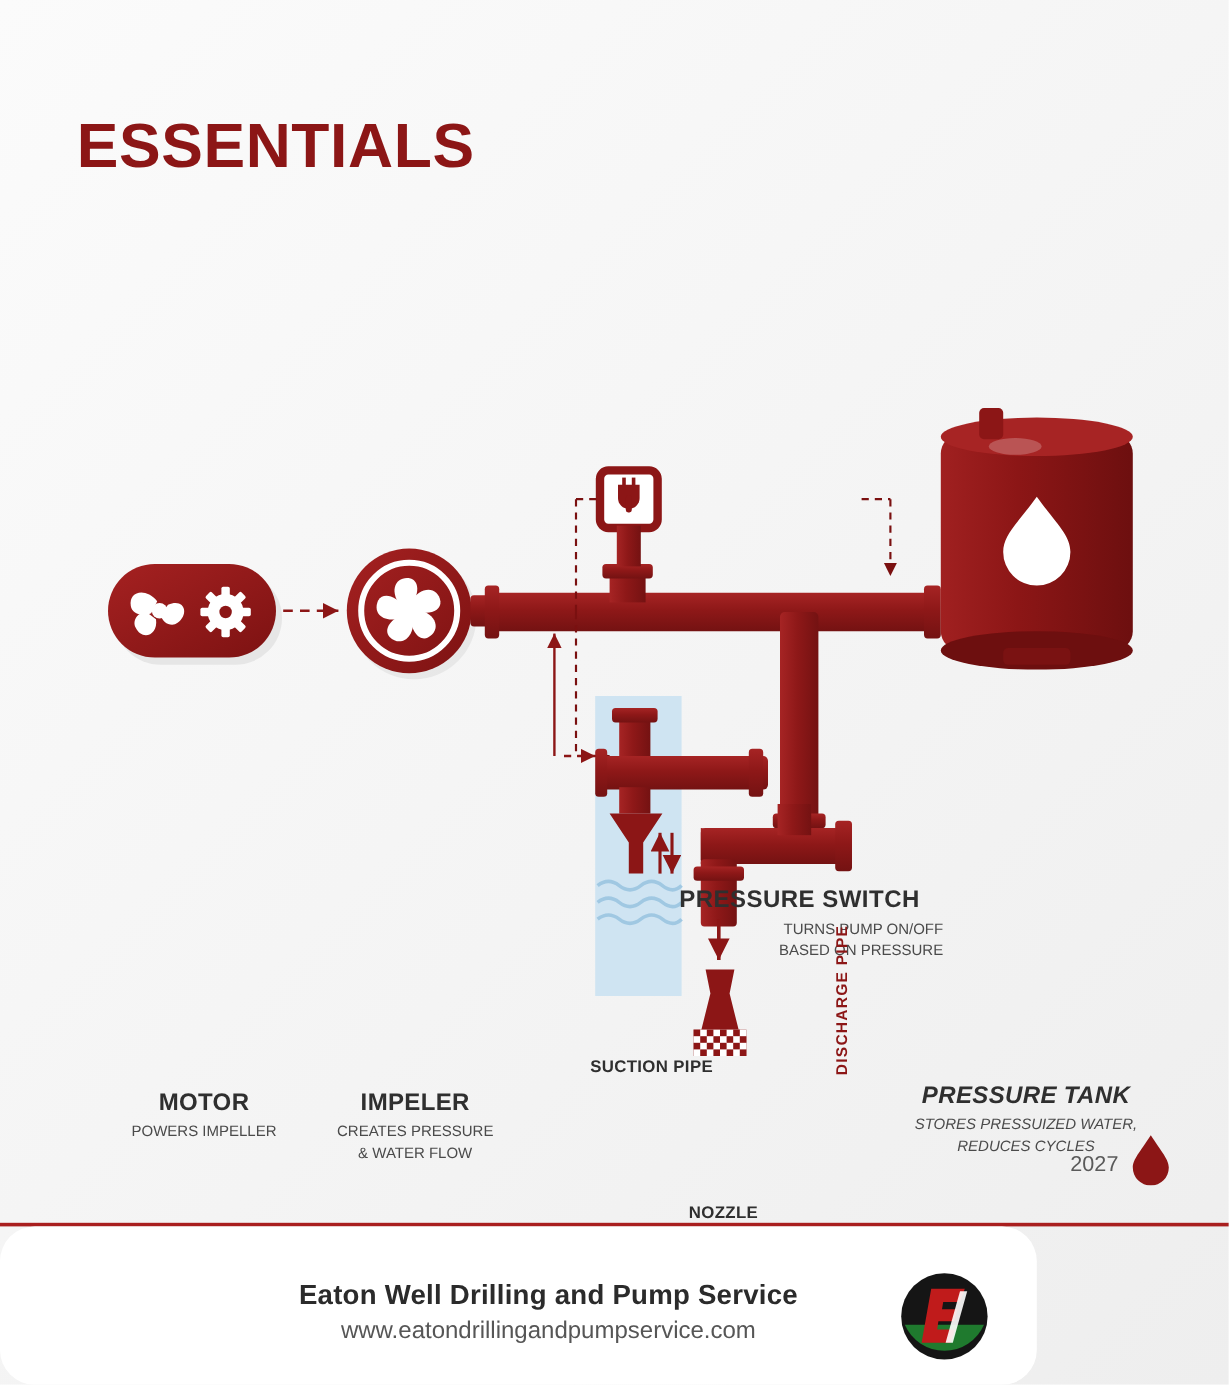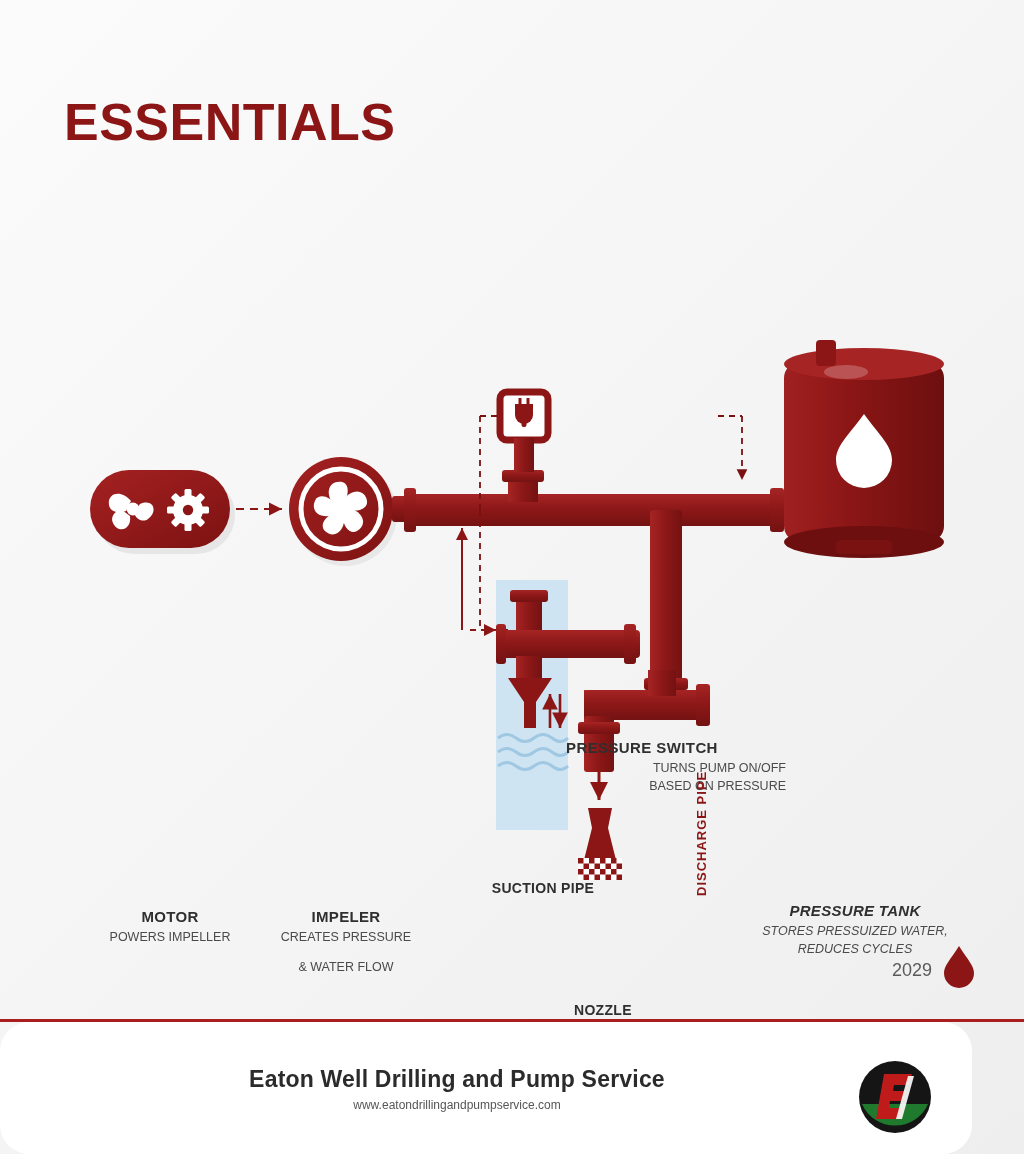--- a/index.html
+++ b/index.html
@@ -47,21 +47,21 @@
 
   
   .lbl {
     position: absolute;
     text-align: center;
     color: #3a3a3a;
   }
   .lbl .hd {
     display: block;
     font-weight: bold;
-    font-size: 15px;
+    font-size: 20px;
     letter-spacing: 0.3px;
     color: #2f2f2f;
     text-transform: uppercase;
   }
   .lbl .sb {
     display: block;
     font-size: 12.5px;
     line-height: 1.45;
     color: #4a4a4a;
     text-transform: uppercase;
@@ -117,21 +117,21 @@
     left: 0;
     top: 1019px;
     width: 1024px;
     height: 3px;
     background: #a91f1f;
   }
   .footer {
     position: absolute;
     left: 0;
     top: 1022px;
-    width: 972px;
+    width: 864px;
     height: 132px;
     background: #ffffff;
     border-radius: 29px;
   }
   .footer-company {
     position: absolute;
     left: 0;
     top: 44px;
     width: 1024px;
     text-align: center;
@@ -141,21 +141,21 @@
     letter-spacing: 0.2px;
     padding-right: 110px;
     box-sizing: border-box;
   }
   .footer-url {
     position: absolute;
     left: 0;
     top: 76px;
     width: 1024px;
     text-align: center;
-    font-size: 12px;
+    font-size: 20px;
     color: #565656;
     padding-right: 110px;
     box-sizing: border-box;
   }
   .footer-logo {
     position: absolute;
     right: 40px;
     top: 38px;
     width: 74px;
     height: 74px;
@@ -364,21 +364,21 @@
     </svg>
 
     <div class="lbl" id="motor-label">
       <span class="hd">MOTOR</span>
       <span class="sb">POWERS IMPELLER</span>
     </div>
 
     <div class="lbl" id="impeler-label">
       <span class="hd">IMPELER</span>
       <span class="sb">CREATES PRESSURE</span>
-      <span class="sb" style="margin-top:12px">&amp; WATER FLOW</span>
+      <span class="sb" style="margin-top:0">&amp; WATER FLOW</span>
     </div>
 
     <div class="lbl" id="switch-label">
       <span class="hd">PRESSURE SWITCH</span>
       <span class="sb">TURNS PUMP ON/OFF</span>
       <span class="sb" style="margin-top:0">BASED ON PRESSURE</span>
     </div>
 
     <div class="lbl" id="tank-label">
       <span class="hd">PRESSURE TANK</span>
@@ -404,21 +404,21 @@
       <span class="hd">NOZZLE</span>
     </div>
 
     <div class="lbl small" id="venturi-label">
       <span class="hd">VENTURI</span>
     </div>
 
     <div class="vlabel">DISCHARGE PIPE</div>
   </div>
 
-  <div class="year">2029</div>
+  <div class="year">2027</div>
   <div class="year-drop">
     <svg width="34" height="44" viewBox="0 0 34 44" xmlns="http://www.w3.org/2000/svg">
       <path d="M17,2 C26,16 32,22 32,29 A15,15 0 0 1 2,29 C2,22 8,16 17,2 Z" fill="#8c1616"></path>
     </svg>
   </div>
 
   <div class="divider"></div>
   <div class="footer">
     <div class="footer-company">Eaton Well Drilling and Pump Service</div>
     <div class="footer-url">www.eatondrillingandpumpservice.com</div>

